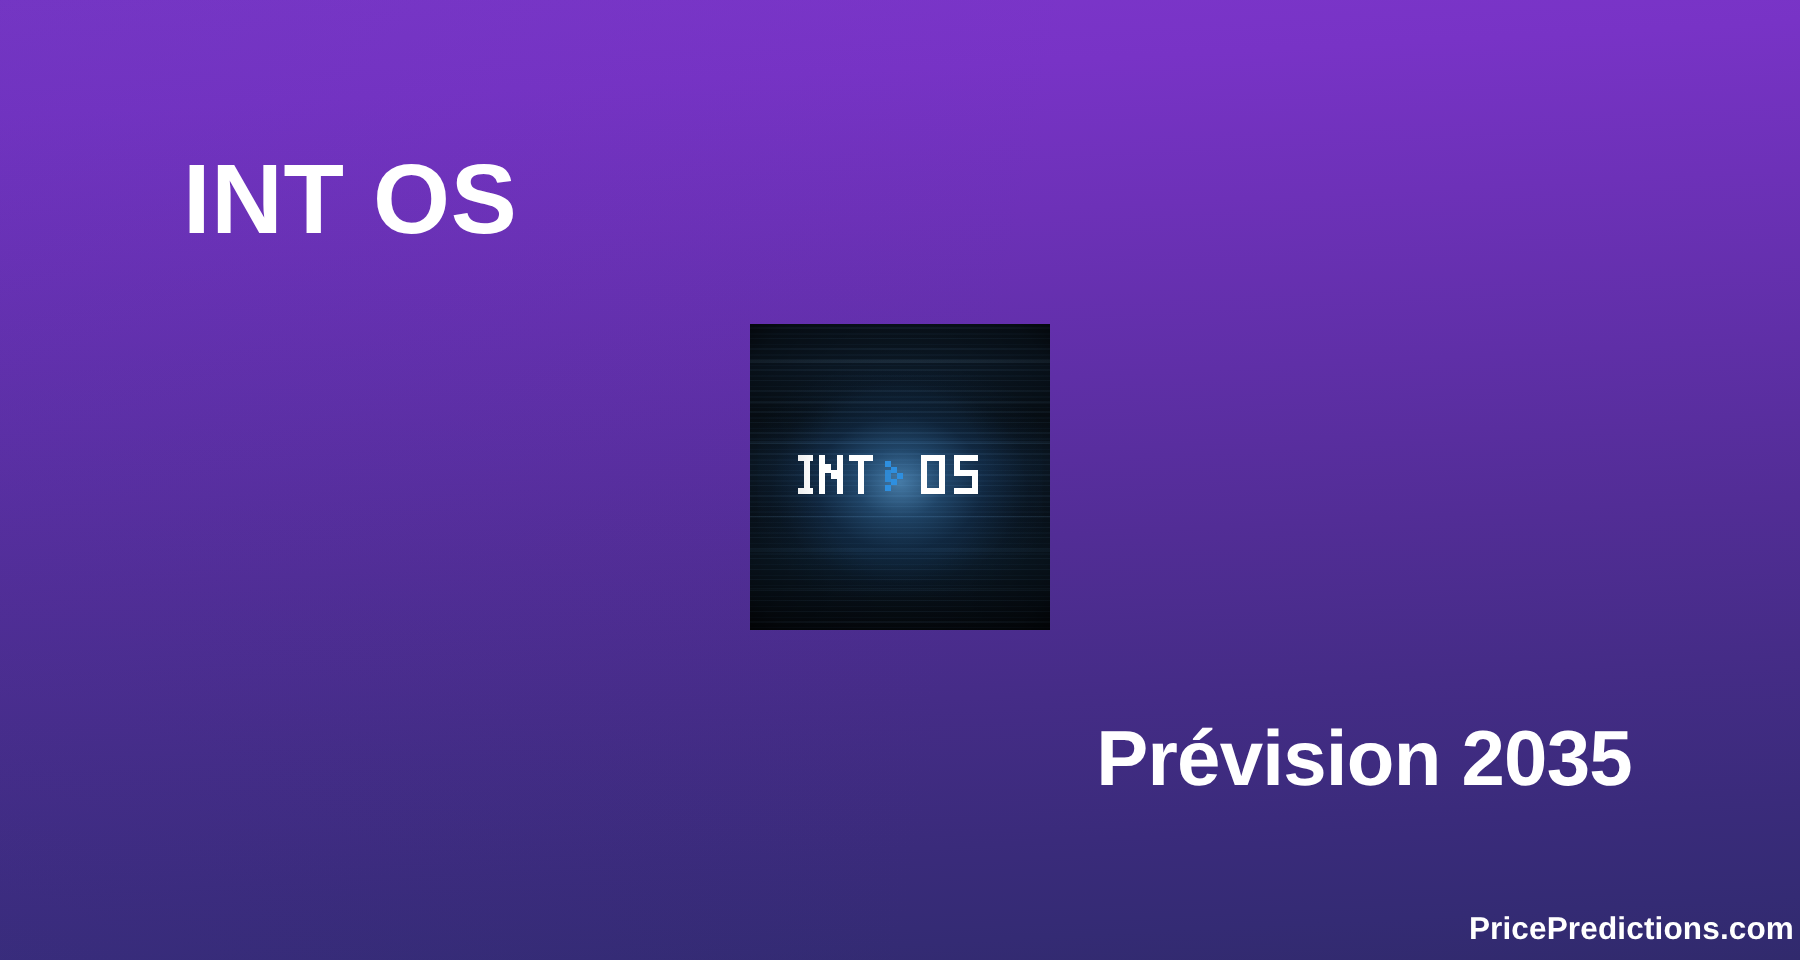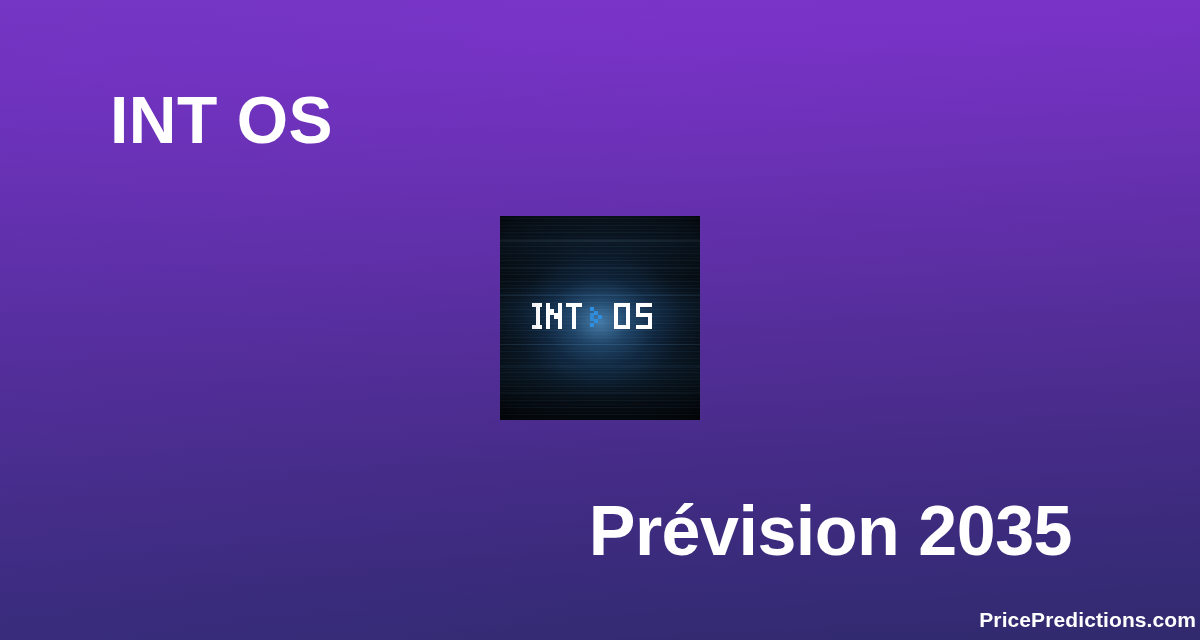--- a/index.html
+++ b/index.html
@@ -38,21 +38,21 @@
     inset: 0;
     pointer-events: none;
     background: linear-gradient(100deg, rgba(72,52,160,0.16) 0%, rgba(72,52,160,0.0) 55%);
   }
 
   
   .coin-title {
     position: absolute;
     left: 106px;
     top: 82px;
-    margin: 4px;
+    margin: 16px;
     font-size: 66px;
     line-height: 1.05;
     font-weight: bold;
     color: #ffffff;
     letter-spacing: 0.5px;
     white-space: nowrap;
     z-index: 4;
   }
 
   
@@ -168,22 +168,22 @@
     inset: 0;
     background: radial-gradient(ellipse at 50% 50%,
       rgba(0,0,0,0) 40%, rgba(0,0,0,0.40) 88%, rgba(0,0,0,0.62) 100%);
   }
 
   
   .forecast {
     position: absolute;
     right: 112px;
     top: 480px;
-    margin: 16px;
-    font-size: 70px;
+    margin: 0;
+    font-size: 52px;
     line-height: 1.0;
     font-weight: bold;
     color: #ffffff;
     white-space: nowrap;
     text-align: right;
     letter-spacing: -0.5px;
     z-index: 4;
   }
 
   

